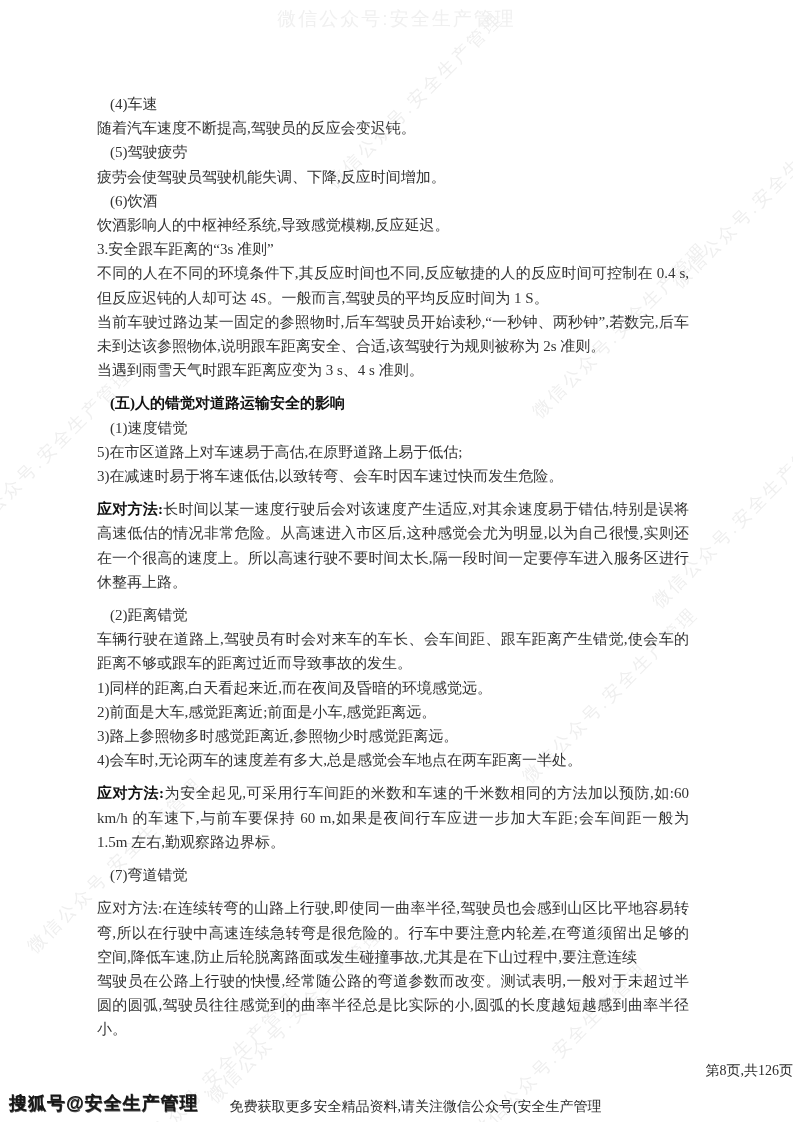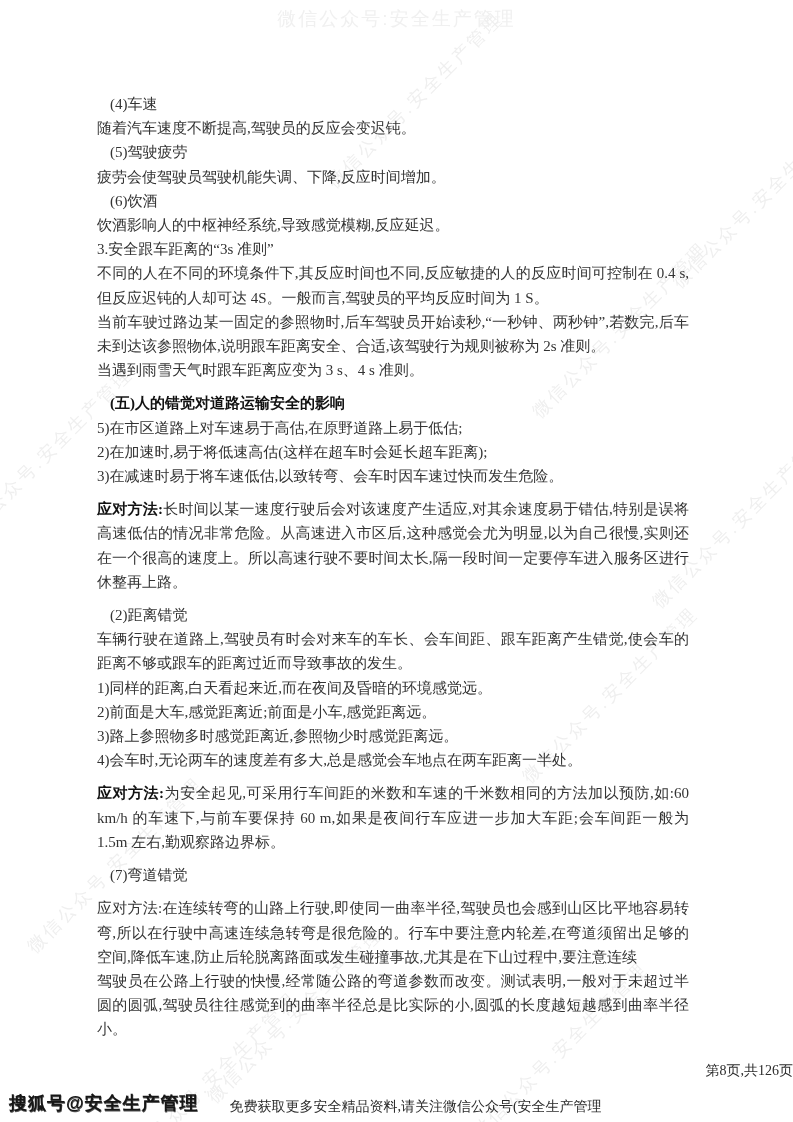--- a/index.html
+++ b/index.html
@@ -106,22 +106,22 @@
       <div class="line">随着汽车速度不断提高,驾驶员的反应会变迟钝。</div>
       <div class="line indent">(5)驾驶疲劳</div>
       <div class="line">疲劳会使驾驶员驾驶机能失调、下降,反应时间增加。</div>
       <div class="line indent">(6)饮酒</div>
       <div class="line">饮酒影响人的中枢神经系统,导致感觉模糊,反应延迟。</div>
       <div class="line">3.安全跟车距离的“3s 准则”</div>
       <div class="line">不同的人在不同的环境条件下,其反应时间也不同,反应敏捷的人的反应时间可控制在 0.4 s,但反应迟钝的人却可达 4S。一般而言,驾驶员的平均反应时间为 1 S。</div>
       <div class="line">当前车驶过路边某一固定的参照物时,后车驾驶员开始读秒,“一秒钟、两秒钟”,若数完,后车未到达该参照物体,说明跟车距离安全、合适,该驾驶行为规则被称为 2s 准则。</div>
       <div class="line">当遇到雨雪天气时跟车距离应变为 3 s、4 s 准则。</div>
       <div class="line indent bold gap">(五)人的错觉对道路运输安全的影响</div>
+      <div class="line indent">(1)速度错觉</div>
       <div class="line">5)在市区道路上对车速易于高估,在原野道路上易于低估;</div>
-      <div class="line">2)在加速时,易于将低速高估(这样在超车时会延长超车距离);</div>
       <div class="line">3)在减速时易于将车速低估,以致转弯、会车时因车速过快而发生危险。</div>
       <div class="line gap"><span class="lead">应对方法:</span>长时间以某一速度行驶后会对该速度产生适应,对其余速度易于错估,特别是误将高速低估的情况非常危险。从高速进入市区后,这种感觉会尤为明显,以为自己很慢,实则还在一个很高的速度上。所以高速行驶不要时间太长,隔一段时间一定要停车进入服务区进行休整再上路。</div>
       <div class="line indent gap">(2)距离错觉</div>
       <div class="line">车辆行驶在道路上,驾驶员有时会对来车的车长、会车间距、跟车距离产生错觉,使会车的距离不够或跟车的距离过近而导致事故的发生。</div>
       <div class="line">1)同样的距离,白天看起来近,而在夜间及昏暗的环境感觉远。</div>
       <div class="line">2)前面是大车,感觉距离近;前面是小车,感觉距离远。</div>
       <div class="line">3)路上参照物多时感觉距离近,参照物少时感觉距离远。</div>
       <div class="line">4)会车时,无论两车的速度差有多大,总是感觉会车地点在两车距离一半处。</div>
       <div class="line gap"><span class="lead">应对方法:</span>为安全起见,可采用行车间距的米数和车速的千米数相同的方法加以预防,如:60 km/h 的车速下,与前车要保持 60 m,如果是夜间行车应进一步加大车距;会车间距一般为 1.5m 左右,勤观察路边界标。</div>
       <div class="line indent gap">(7)弯道错觉</div>

